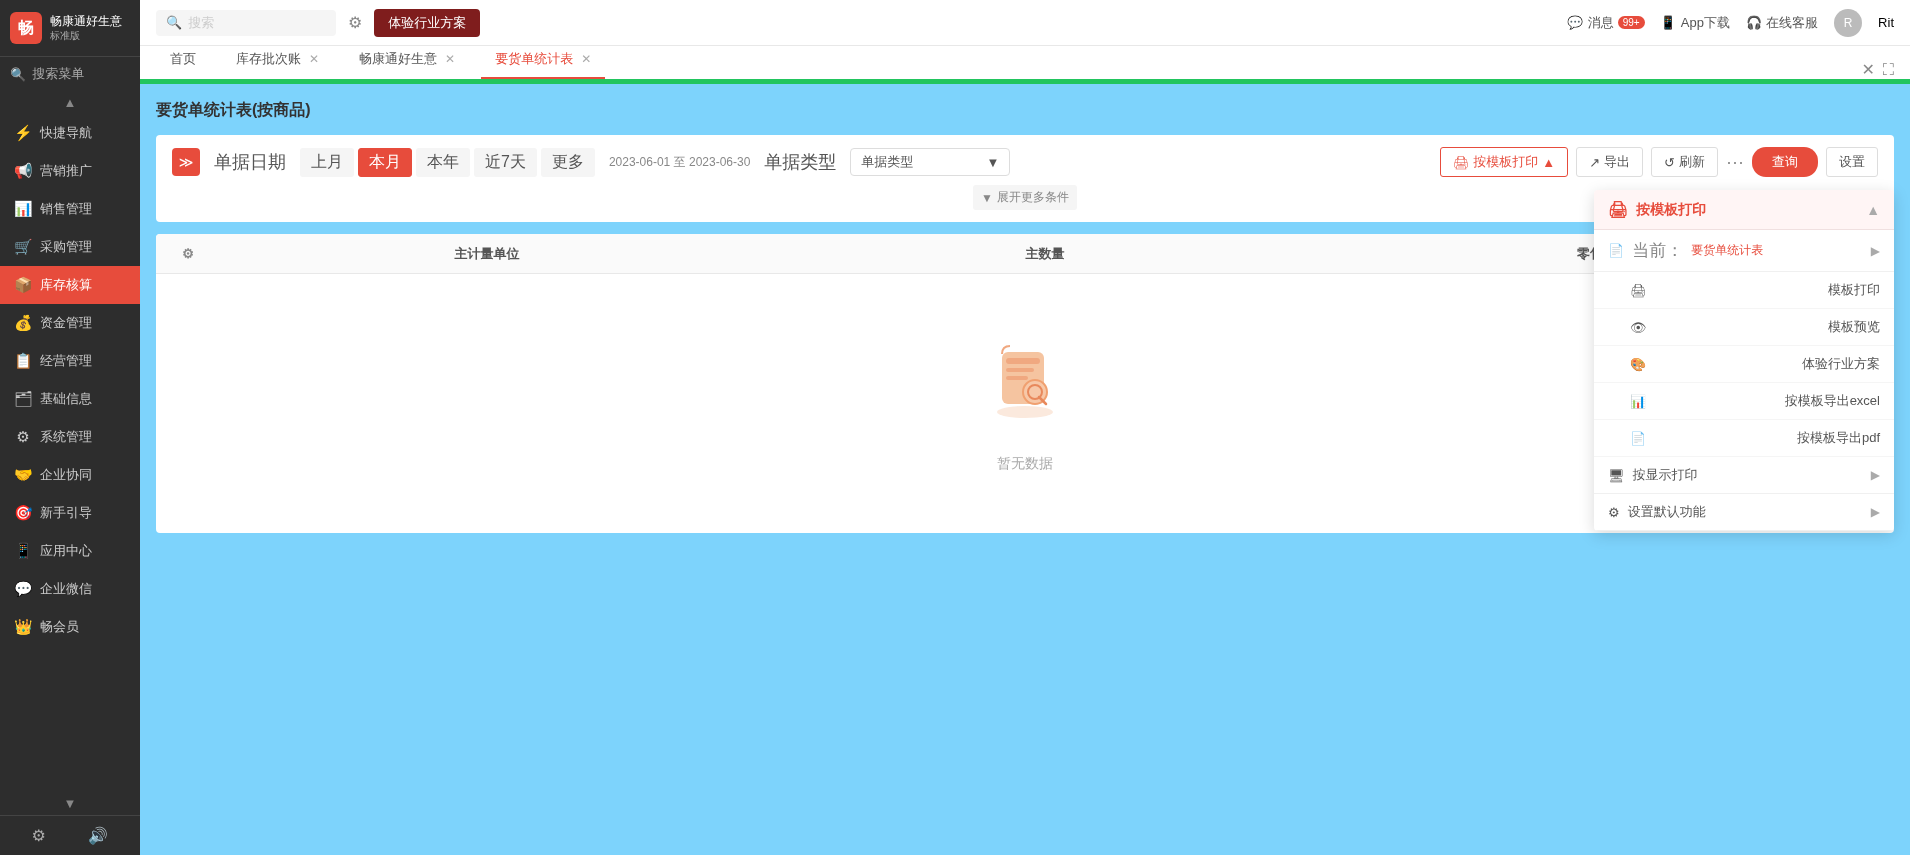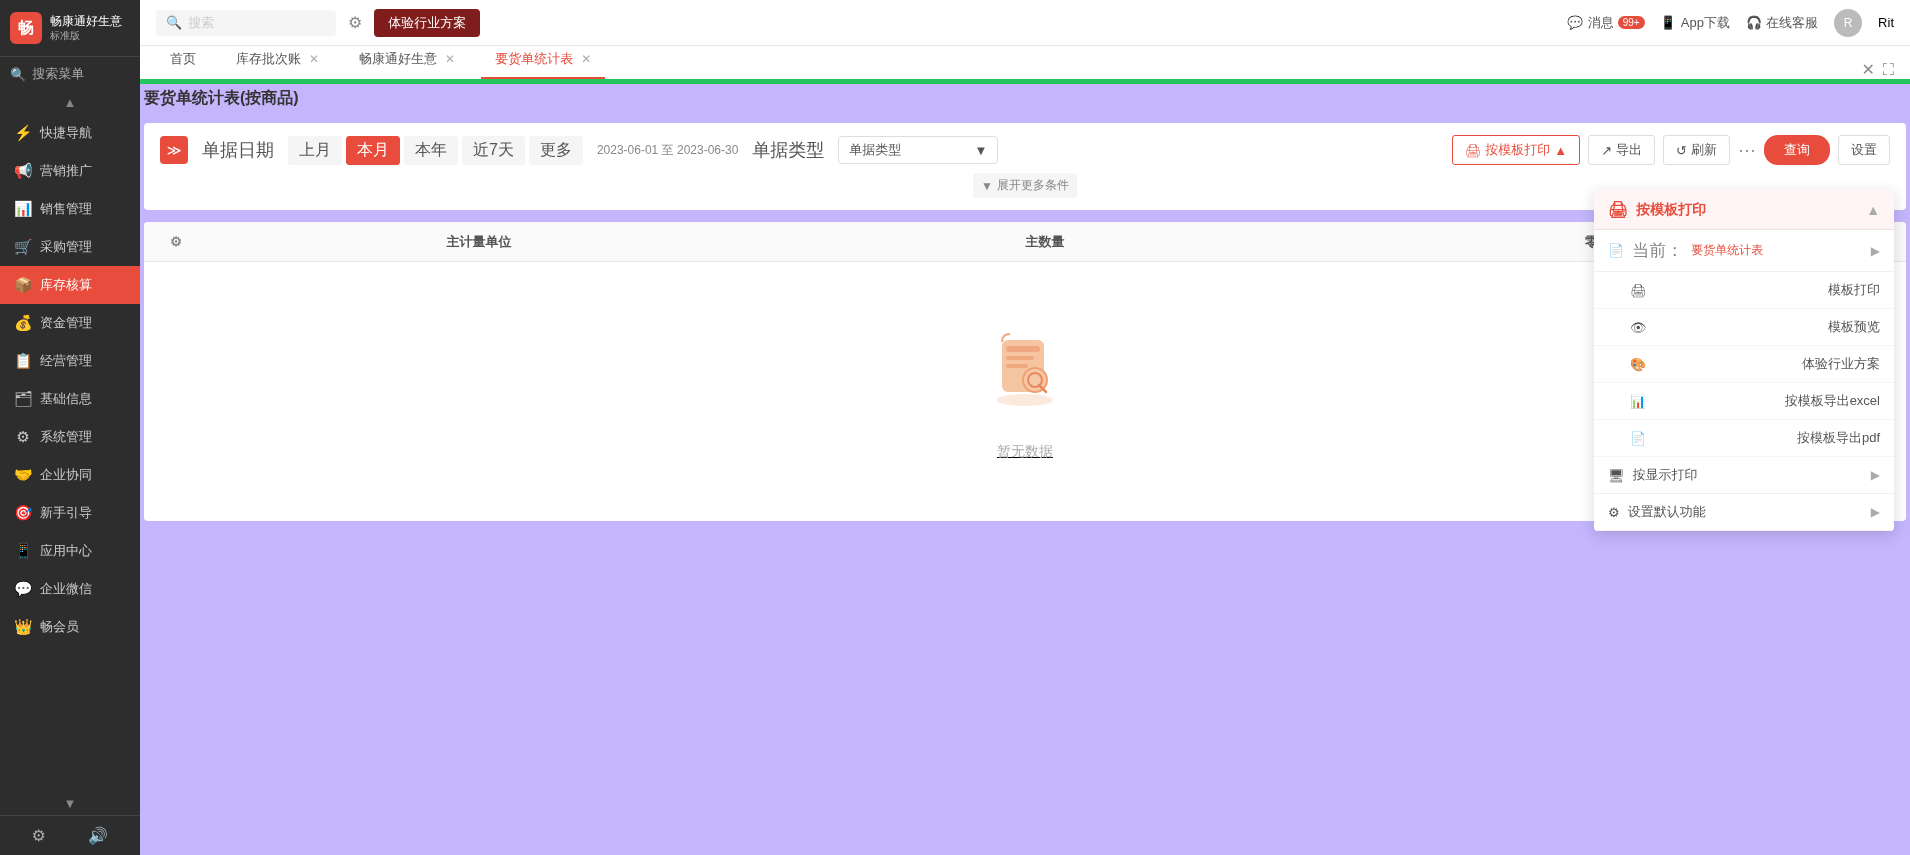--- a/index.html
+++ b/index.html
@@ -117,22 +117,22 @@
       gap: 6px;
       white-space: nowrap;
     }
     .tab-item.active { color: #e74c3c; border-bottom: 2px solid #e74c3c; }
     .tab-close { color: #aaa; font-size: 12px; margin-left: 2px; }
     .tab-bar-actions { margin-left: auto; display: flex; align-items: center; gap: 8px; }
     .tab-bar-icon { color: #888; cursor: pointer; font-size: 16px; }
 
     
     .page-content {
-      flex: 1; overflow: auto; padding: 4px;
-      background: #c4b5fd;
+      flex: 1; overflow: auto; padding: 16px;
+      background: #7dd3fc;
       position: relative;
     }
     .page-title {
       font-size: 16px; font-weight: bold; color: #333;
       margin-bottom: 14px;
     }
 
     
     .filter-card {
       background: #fff; border-radius: 4px;
@@ -178,21 +178,20 @@
     }
     .table-col {
       flex: 1; text-align: center; font-size: 13px; color: #555; font-weight: 600;
       padding: 0 8px;
     }
     .table-col-settings { width: 40px; flex: none; color: #888; cursor: pointer; }
     .table-col-lg { flex: 2; }
     .table-empty {
       display: flex; flex-direction: column; align-items: center; justify-content: center;
       padding: 60px 0;
-      text-decoration: underline;
     }
     .empty-icon { font-size: 80px; color: #f4c2a6; margin-bottom: 12px; }
     .empty-text { color: #aaa; font-size: 14px; }
     .btn-print {
       display: flex; align-items: center; gap: 4px;
       border: 1px solid #e74c3c; border-radius: 3px;
       padding: 5px 12px; color: #e74c3c; font-size: 13px; cursor: pointer;
       background: #fff;
     }
     .btn-export {

